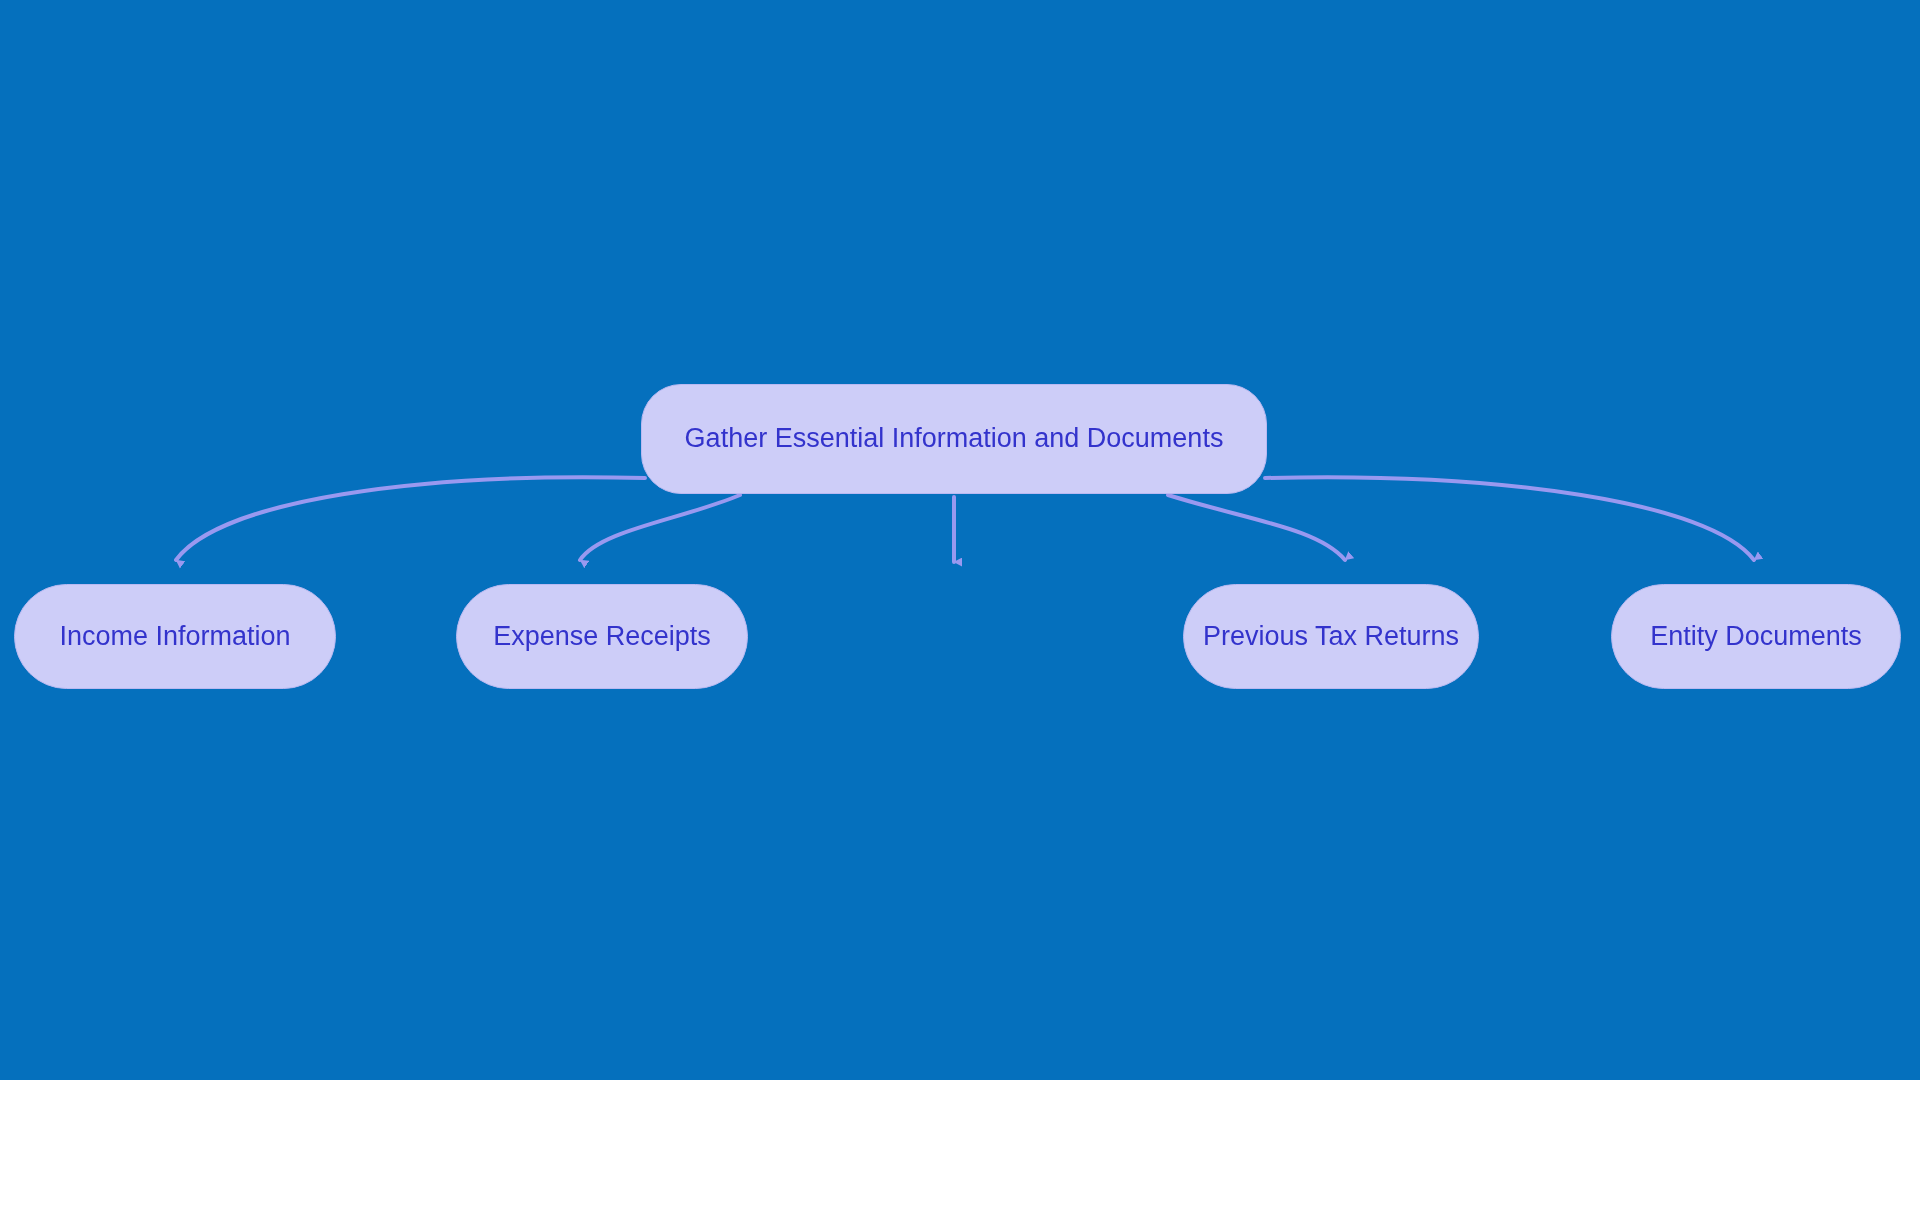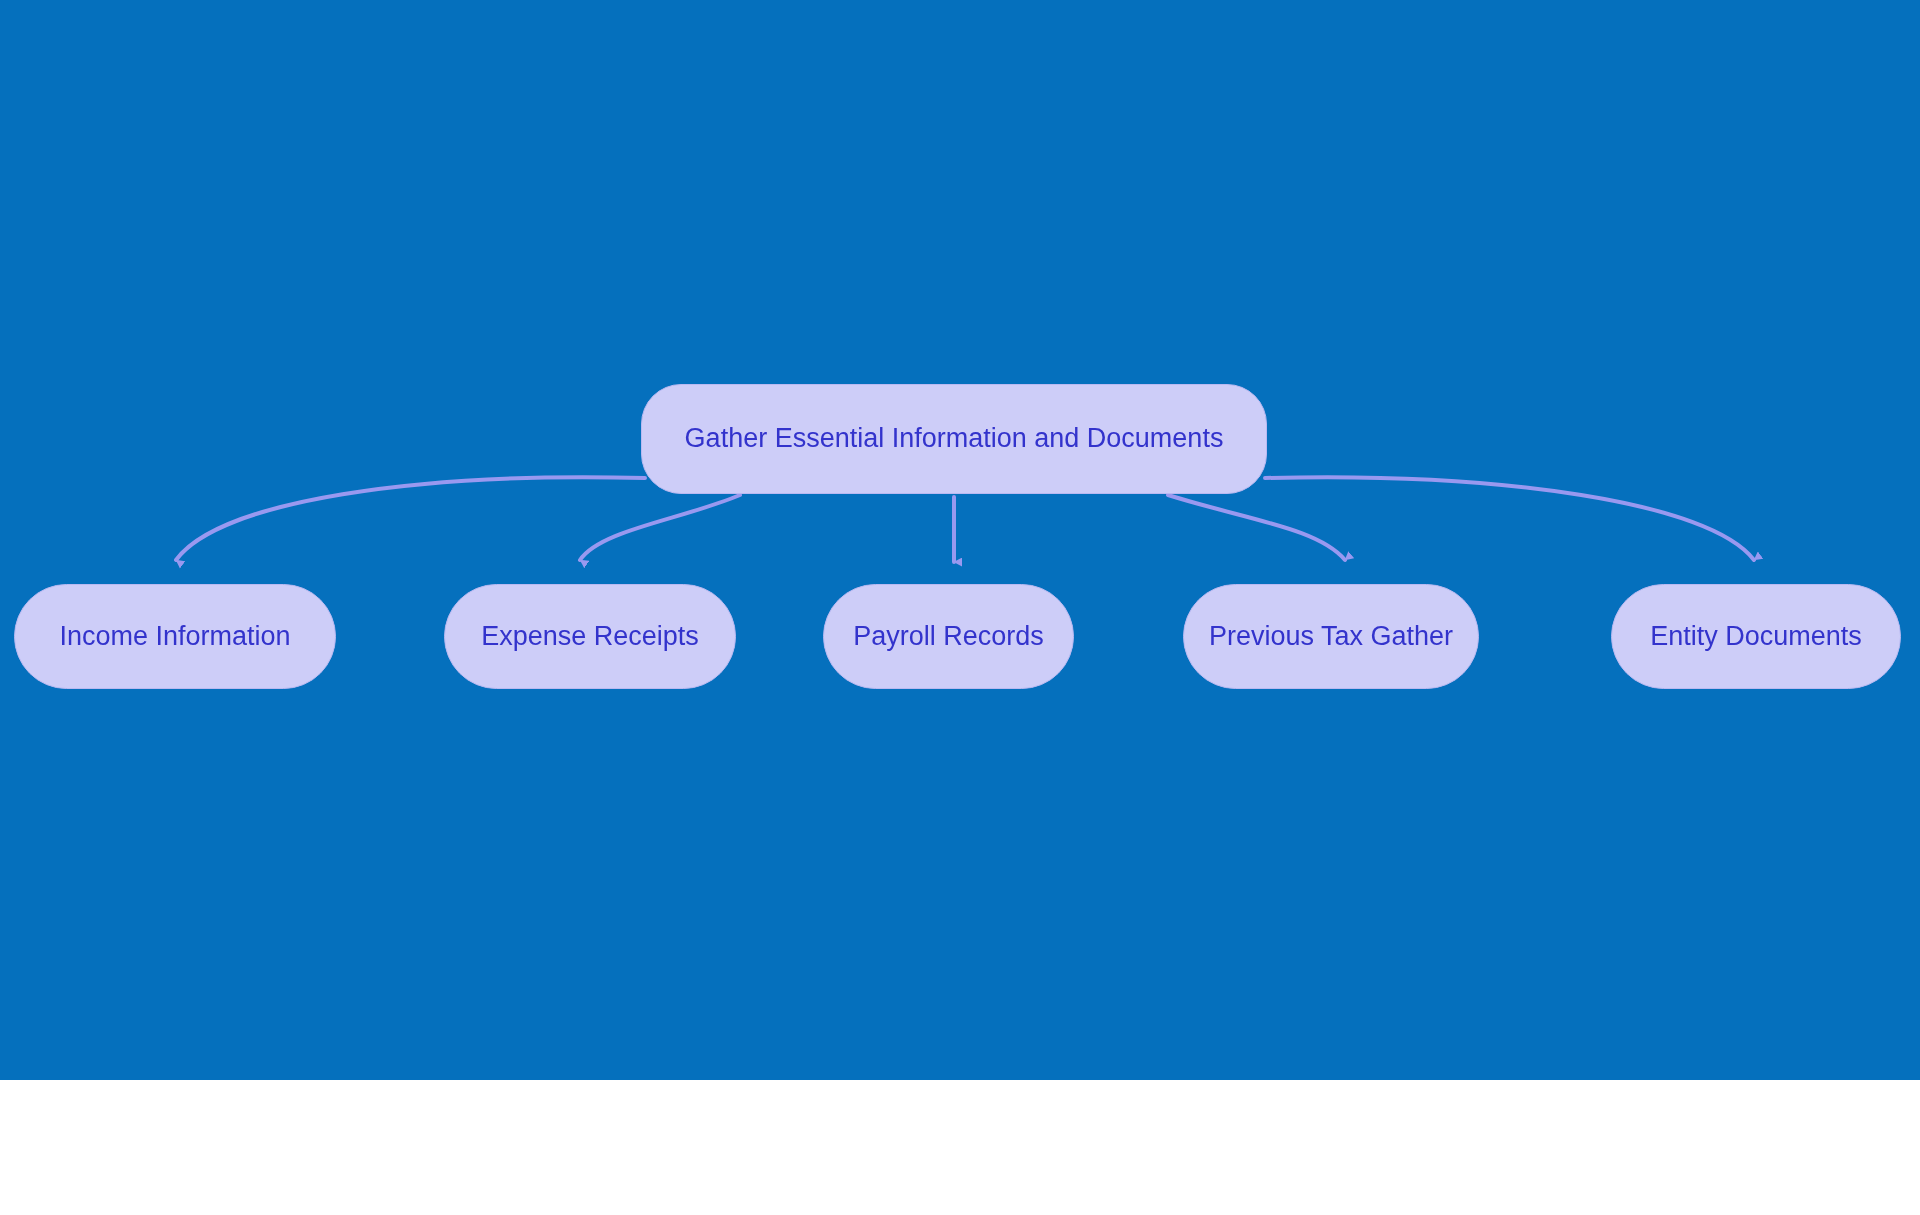--- a/index.html
+++ b/index.html
@@ -63,21 +63,21 @@
   }
 
   .node-leaf {
     top: 584px;
     height: 105px;
     font-size: 27px;
     border-radius: 55px;
   }
 
   .leaf-0 { left: 14px;   width: 322px; }
-  .leaf-1 { left: 444px;  width: 292px; }
+  .leaf-1 { left: 456px;  width: 292px; }
   .leaf-2 { left: 823px;  width: 251px; }
   .leaf-3 { left: 1183px; width: 296px; }
   .leaf-4 { left: 1611px; width: 290px; justify-content: center; }
 
   #footer-bar {
     position: absolute;
     left: 0;
     top: 1080px;
     width: 1920px;
     height: 135px;
@@ -116,26 +116,23 @@
     </div>
 
     <div class="node node-leaf leaf-0">
       <span>Income Information</span>
     </div>
 
     <div class="node node-leaf leaf-1">
       <span>Expense Receipts</span>
     </div>
 
-    <div class="node node-leaf leaf-2">
-      <span>Payroll Records</span>
-    </div>
 
     <div class="node node-leaf leaf-3">
-      <span>Previous Tax Gather</span>
+      <span>Previous Tax Returns</span>
     </div>
 
     <div class="node node-leaf leaf-4">
       <span>Entity Documents</span>
     </div>
 
   </div>
 
   <div id="footer-bar">
     

